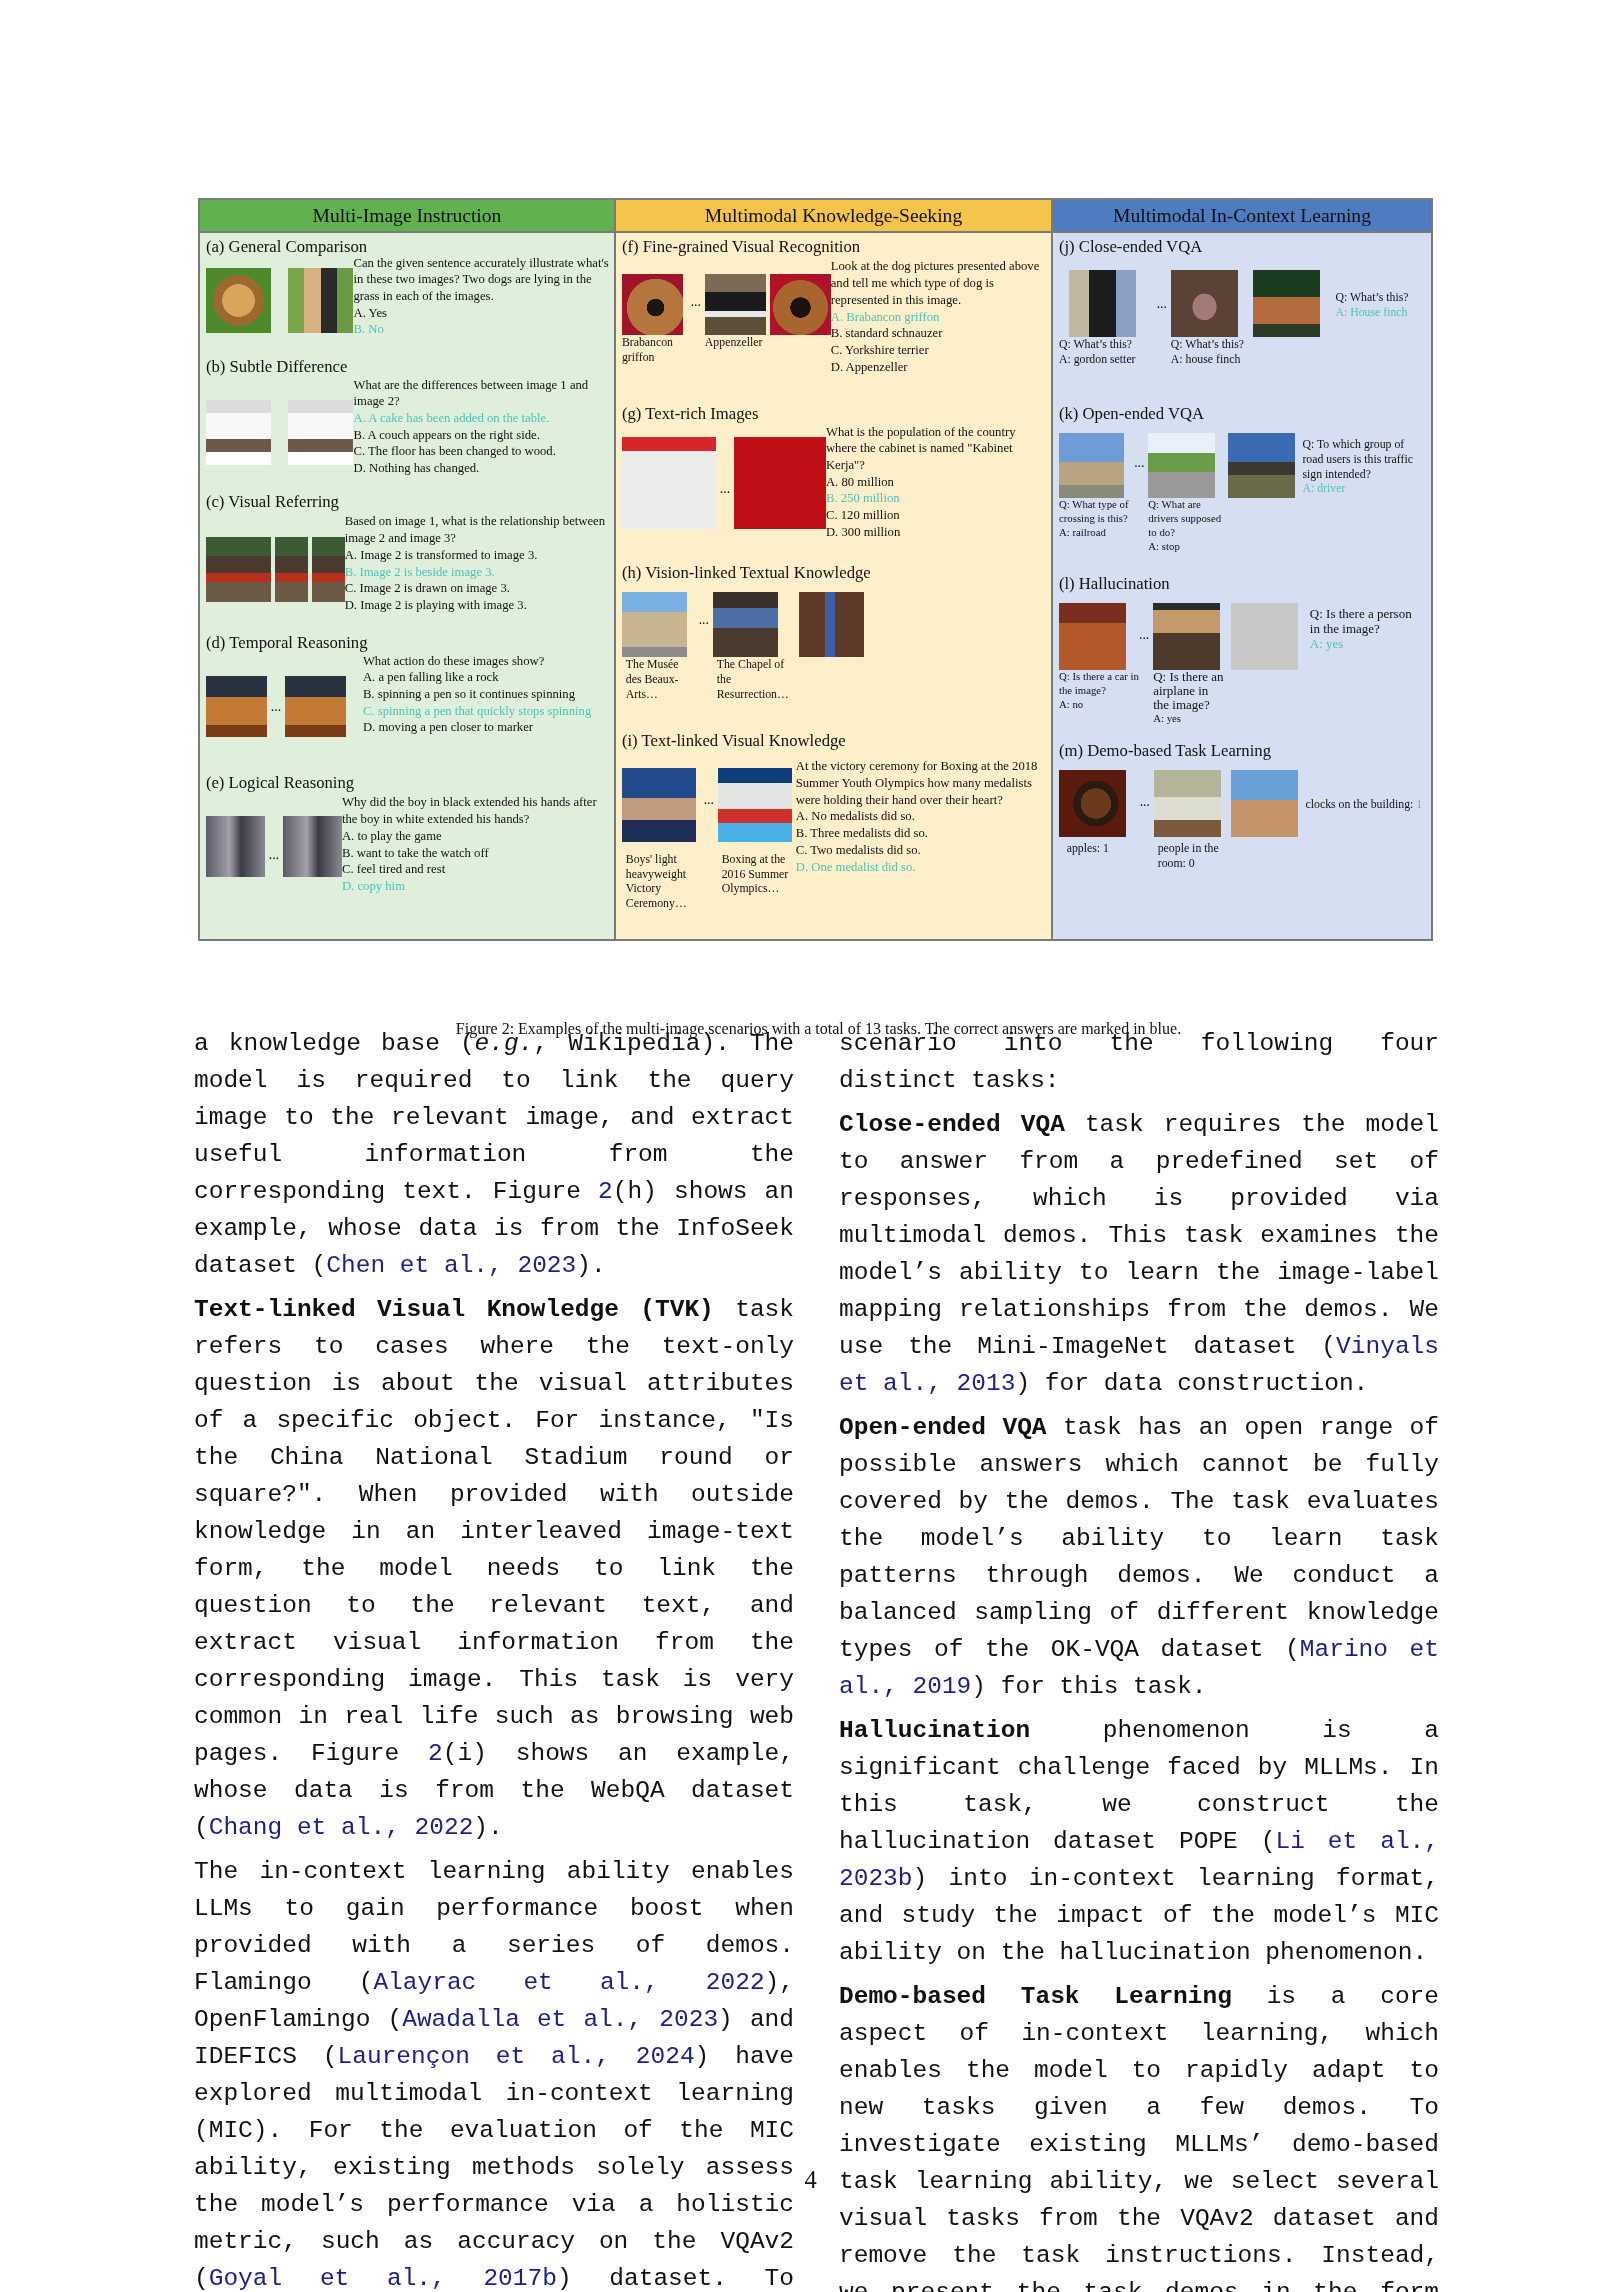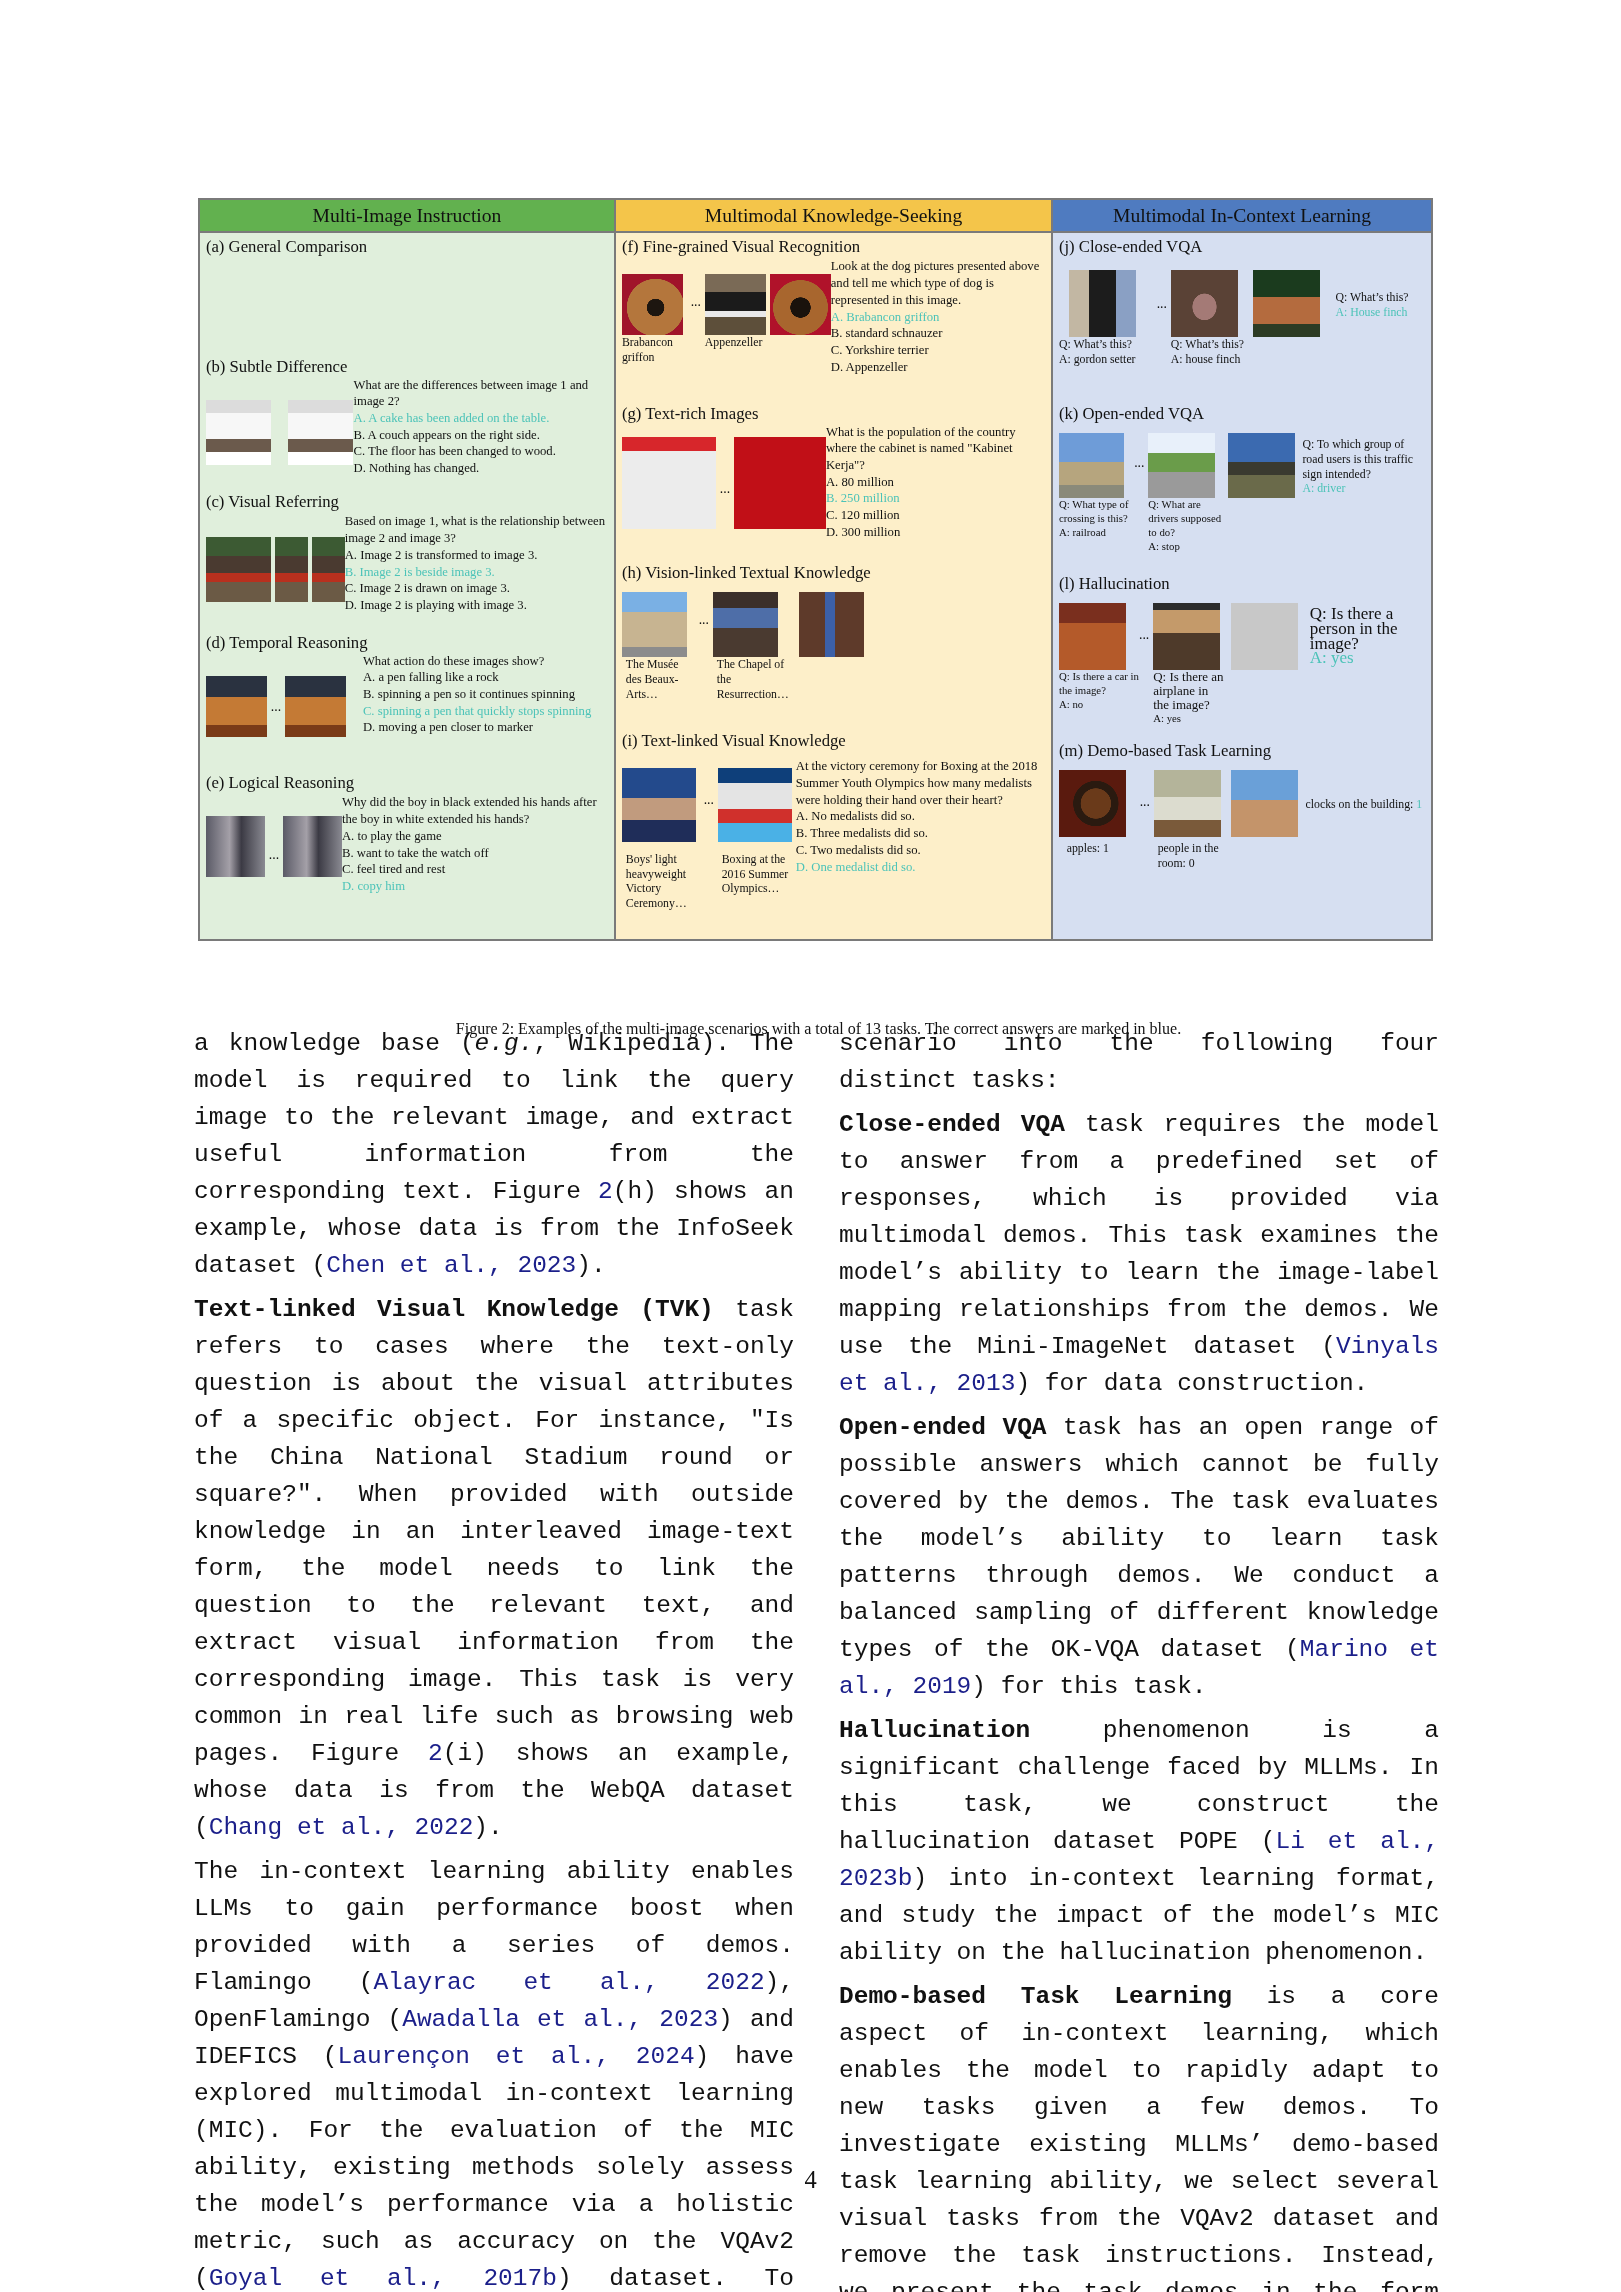--- a/index.html
+++ b/index.html
@@ -64,20 +64,31 @@
 </head>
 <body>
 
 <div class="figure">
 
   <div class="col col1">
     <div class="col-head">Multi-Image Instruction</div>
 
     <div class="task" style="top:37px">
       <div class="task-title">(a) General Comparison</div>
+      <div class="row">
+        <div class="imgs" style="width:153px; margin-top:7.8px">
+          <div class="img p-dog1" style="width:65px;height:65px;margin-right:17.6px"></div>
+          <div class="img p-dog2" style="width:65px;height:65px"></div>
+        </div>
+        <div class="qa" style="margin-top:-5.9px">
+          <span>Can the given sentence accurately illustrate what's in these two images? Two dogs are lying in the grass in each of the images.</span>
+          <span class="ans">A. Yes</span>
+          <span class="ans correct">B. No</span>
+        </div>
+      </div>
     </div>
 
     <div class="task" style="top:157px">
       <div class="task-title">(b) Subtle Difference</div>
       <div class="row">
         <div class="imgs" style="width:153px; margin-top:19.6px">
           <div class="img p-room" style="width:65px;height:65px;margin-right:17.6px"></div>
           <div class="img p-room" style="width:65px;height:65px"></div>
         </div>
         <div class="qa" style="margin-top:-3.9px">
@@ -289,21 +300,21 @@
           <span class="caption-small" style="font-size:10.8px;line-height:13.7px">Q: Is there a car in the image?</span>
           <span class="caption-small" style="font-size:10.8px;line-height:13.7px">A: no</span>
         </div>
         <span class="dots" style="align-self:flex-start;margin-top:23.5px;margin-left:-15.7px">...</span>
         <div class="thumb-wrap" style="width:74px">
           <div class="img p-plane" style="width:67px;height:67px"></div>
           <span class="caption-small" style="font-size:13px;line-height:13.7px">Q: Is there an airplane in the image?</span>
           <span class="caption-small" style="font-size:10.8px;line-height:13.7px">A: yes</span>
         </div>
         <div class="img p-snow" style="width:67px;height:67px"></div>
-        <div class="qa" style="margin:3.9px 0 0 11.8px;font-size:17px;line-height:14.7px;width:110px">
+        <div class="qa" style="margin:3.9px 0 0 11.8px;font-size:13px;line-height:14.7px;width:110px">
           <span class="ans">Q: Is there a person in the image?</span>
           <span class="ans correct">A: yes</span>
         </div>
       </div>
     </div>
 
     <div class="task" style="top:541px">
       <div class="task-title">(m) Demo-based Task Learning</div>
       <div class="row" style="margin-top:9.8px">
         <div class="thumb-wrap" style="width:73px">

